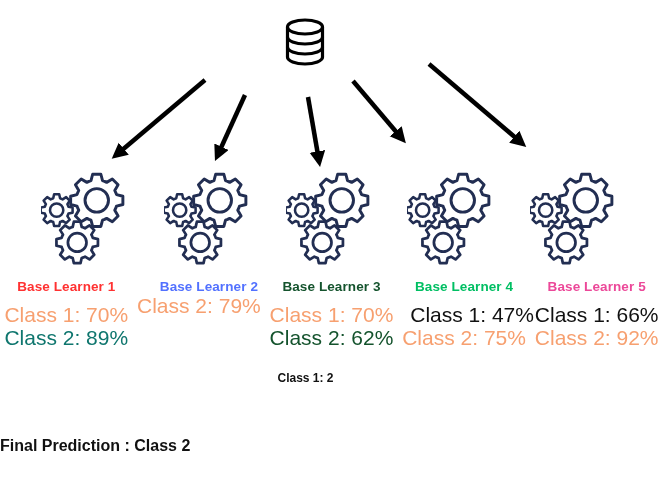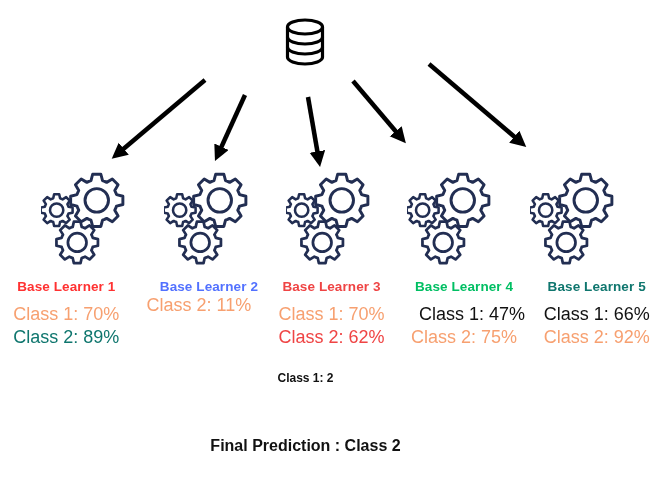--- a/index.html
+++ b/index.html
@@ -13,28 +13,28 @@
   .learners-row{
     position:absolute;left:0;top:169px;width:663px;display:flex;
   }
   .learner{width:20%;display:flex;flex-direction:column;align-items:center;}
   .gear-cluster{width:90px;height:96px;display:block;}
   .learner:nth-child(1) .gear-cluster{transform:translateX(20px);}
   .learner:nth-child(2) .gear-cluster{transform:translateX(10px);}
   .learner:nth-child(4) .gear-cluster{transform:translateX(-12px);}
   .learner:nth-child(5) .gear-cluster{transform:translateX(-22px);}
   .learner-label{margin-top:14px;font-size:13.5px;font-weight:bold;letter-spacing:.1px;white-space:nowrap;}
-  .cls-line{font-size:18px;line-height:23px;white-space:nowrap;color:#111;}
+  .cls-line{font-size:21px;line-height:23px;white-space:nowrap;color:#111;}
   .cls-line.first{margin-top:9px;}
   .summary{
     position:absolute;top:366px;left:0;width:611px;text-align:center;
     font-size:12px;font-weight:bold;color:#111;line-height:24.5px;
   }
   .final-prediction{
-    position:absolute;top:437px;left:0;width:611px;text-align:center;
+    position:absolute;top:437px;left:0;width:611px;text-align:left;
     font-size:16px;font-weight:bold;color:#111;
   }
 </style>
 </head>
 <body>
 
 <div class="canvas">
 
   <svg class="top-art" viewBox="0 0 663 170">
     <defs>
@@ -78,35 +78,35 @@
     <div class="learner">
       <svg class="gear-cluster" viewBox="0 0 92 98">
           <path d="M12.5 29.9L13.4 25.7L18.6 25.7L19.5 29.9L20.8 30.4L22.1 31.0L25.7 28.7L29.3 32.3L27.0 35.9L27.6 37.2L28.1 38.5L32.3 39.4L32.3 44.6L28.1 45.5L27.6 46.8L27.0 48.1L29.3 51.7L25.7 55.3L22.1 53.0L20.8 53.6L19.5 54.1L18.6 58.3L13.4 58.3L12.5 54.1L11.2 53.6L9.9 53.0L6.3 55.3L2.7 51.7L5.0 48.1L4.4 46.8L3.9 45.5L-0.3 44.6L-0.3 39.4L3.9 38.5L4.4 37.2L5.0 35.9L2.7 32.3L6.3 28.7L9.9 31.0L11.2 30.4Z" fill="none" stroke="#222e52" stroke-width="2.6" stroke-linejoin="round"></path>
           <circle cx="16" cy="42" r="6.8" fill="none" stroke="#222e52" stroke-width="2.6"></circle>
           <path d="M51.1 11.8L52.8 5.3L61.2 5.3L62.9 11.8L65.0 12.6L67.1 13.6L72.9 10.2L78.8 16.1L75.4 21.9L76.4 24.0L77.2 26.1L83.7 27.8L83.7 36.2L77.2 37.9L76.4 40.0L75.4 42.1L78.8 47.9L72.9 53.8L67.1 50.4L65.0 51.4L62.9 52.2L61.2 58.7L52.8 58.7L51.1 52.2L49.0 51.4L46.9 50.4L41.1 53.8L35.2 47.9L38.6 42.1L37.6 40.0L36.8 37.9L30.3 36.2L30.3 27.8L36.8 26.1L37.6 24.0L38.6 21.9L35.2 16.1L41.1 10.2L46.9 13.6L49.0 12.6Z" fill="none" stroke="#222e52" stroke-width="3" stroke-linejoin="round"></path>
           <circle cx="57" cy="32" r="12" fill="none" stroke="#222e52" stroke-width="3"></circle>
           <path d="M32.4 59.1L33.6 53.8L40.4 53.8L41.6 59.1L43.4 59.7L45.0 60.5L49.6 57.6L54.4 62.4L51.5 67.0L52.3 68.6L52.9 70.4L58.2 71.6L58.2 78.4L52.9 79.6L52.3 81.4L51.5 83.0L54.4 87.6L49.6 92.4L45.0 89.5L43.4 90.3L41.6 90.9L40.4 96.2L33.6 96.2L32.4 90.9L30.6 90.3L29.0 89.5L24.4 92.4L19.6 87.6L22.5 83.0L21.7 81.4L21.1 79.6L15.8 78.4L15.8 71.6L21.1 70.4L21.7 68.6L22.5 67.0L19.6 62.4L24.4 57.6L29.0 60.5L30.6 59.7Z" fill="none" stroke="#222e52" stroke-width="2.8" stroke-linejoin="round"></path>
           <circle cx="37" cy="75" r="9.5" fill="none" stroke="#222e52" stroke-width="2.8"></circle>
         </svg>
       <div class="learner-label" style="color: rgb(82, 113, 255); padding-left: 20px;">Base Learner 2</div>
-      <div class="cls-line" style="color: rgb(247, 160, 112);">Class 2: 11%</div>
+      <div class="cls-line" style="color: rgb(247, 160, 112);">Class 2: 79%</div>
     </div>
 
     <div class="learner">
       <svg class="gear-cluster" viewBox="0 0 92 98">
           <path d="M12.5 29.9L13.4 25.7L18.6 25.7L19.5 29.9L20.8 30.4L22.1 31.0L25.7 28.7L29.3 32.3L27.0 35.9L27.6 37.2L28.1 38.5L32.3 39.4L32.3 44.6L28.1 45.5L27.6 46.8L27.0 48.1L29.3 51.7L25.7 55.3L22.1 53.0L20.8 53.6L19.5 54.1L18.6 58.3L13.4 58.3L12.5 54.1L11.2 53.6L9.9 53.0L6.3 55.3L2.7 51.7L5.0 48.1L4.4 46.8L3.9 45.5L-0.3 44.6L-0.3 39.4L3.9 38.5L4.4 37.2L5.0 35.9L2.7 32.3L6.3 28.7L9.9 31.0L11.2 30.4Z" fill="none" stroke="#222e52" stroke-width="2.6" stroke-linejoin="round"></path>
           <circle cx="16" cy="42" r="6.8" fill="none" stroke="#222e52" stroke-width="2.6"></circle>
           <path d="M51.1 11.8L52.8 5.3L61.2 5.3L62.9 11.8L65.0 12.6L67.1 13.6L72.9 10.2L78.8 16.1L75.4 21.9L76.4 24.0L77.2 26.1L83.7 27.8L83.7 36.2L77.2 37.9L76.4 40.0L75.4 42.1L78.8 47.9L72.9 53.8L67.1 50.4L65.0 51.4L62.9 52.2L61.2 58.7L52.8 58.7L51.1 52.2L49.0 51.4L46.9 50.4L41.1 53.8L35.2 47.9L38.6 42.1L37.6 40.0L36.8 37.9L30.3 36.2L30.3 27.8L36.8 26.1L37.6 24.0L38.6 21.9L35.2 16.1L41.1 10.2L46.9 13.6L49.0 12.6Z" fill="none" stroke="#222e52" stroke-width="3" stroke-linejoin="round"></path>
           <circle cx="57" cy="32" r="12" fill="none" stroke="#222e52" stroke-width="3"></circle>
           <path d="M32.4 59.1L33.6 53.8L40.4 53.8L41.6 59.1L43.4 59.7L45.0 60.5L49.6 57.6L54.4 62.4L51.5 67.0L52.3 68.6L52.9 70.4L58.2 71.6L58.2 78.4L52.9 79.6L52.3 81.4L51.5 83.0L54.4 87.6L49.6 92.4L45.0 89.5L43.4 90.3L41.6 90.9L40.4 96.2L33.6 96.2L32.4 90.9L30.6 90.3L29.0 89.5L24.4 92.4L19.6 87.6L22.5 83.0L21.7 81.4L21.1 79.6L15.8 78.4L15.8 71.6L21.1 70.4L21.7 68.6L22.5 67.0L19.6 62.4L24.4 57.6L29.0 60.5L30.6 59.7Z" fill="none" stroke="#222e52" stroke-width="2.8" stroke-linejoin="round"></path>
           <circle cx="37" cy="75" r="9.5" fill="none" stroke="#222e52" stroke-width="2.8"></circle>
         </svg>
-      <div class="learner-label" style="color: #ef4444;">Base Learner 3</div>
+      <div class="learner-label" style="color: #14532d;">Base Learner 3</div>
       <div class="cls-line first" style="color: rgb(247, 160, 112);">Class 1: 70%</div>
-      <div class="cls-line" style="color: #ef4444;">Class 2: 62%</div>
+      <div class="cls-line" style="color: #14532d;">Class 2: 62%</div>
     </div>
 
     <div class="learner">
       <svg class="gear-cluster" viewBox="0 0 92 98">
           <path d="M12.5 29.9L13.4 25.7L18.6 25.7L19.5 29.9L20.8 30.4L22.1 31.0L25.7 28.7L29.3 32.3L27.0 35.9L27.6 37.2L28.1 38.5L32.3 39.4L32.3 44.6L28.1 45.5L27.6 46.8L27.0 48.1L29.3 51.7L25.7 55.3L22.1 53.0L20.8 53.6L19.5 54.1L18.6 58.3L13.4 58.3L12.5 54.1L11.2 53.6L9.9 53.0L6.3 55.3L2.7 51.7L5.0 48.1L4.4 46.8L3.9 45.5L-0.3 44.6L-0.3 39.4L3.9 38.5L4.4 37.2L5.0 35.9L2.7 32.3L6.3 28.7L9.9 31.0L11.2 30.4Z" fill="none" stroke="#222e52" stroke-width="2.6" stroke-linejoin="round"></path>
           <circle cx="16" cy="42" r="6.8" fill="none" stroke="#222e52" stroke-width="2.6"></circle>
           <path d="M51.1 11.8L52.8 5.3L61.2 5.3L62.9 11.8L65.0 12.6L67.1 13.6L72.9 10.2L78.8 16.1L75.4 21.9L76.4 24.0L77.2 26.1L83.7 27.8L83.7 36.2L77.2 37.9L76.4 40.0L75.4 42.1L78.8 47.9L72.9 53.8L67.1 50.4L65.0 51.4L62.9 52.2L61.2 58.7L52.8 58.7L51.1 52.2L49.0 51.4L46.9 50.4L41.1 53.8L35.2 47.9L38.6 42.1L37.6 40.0L36.8 37.9L30.3 36.2L30.3 27.8L36.8 26.1L37.6 24.0L38.6 21.9L35.2 16.1L41.1 10.2L46.9 13.6L49.0 12.6Z" fill="none" stroke="#222e52" stroke-width="3" stroke-linejoin="round"></path>
           <circle cx="57" cy="32" r="12" fill="none" stroke="#222e52" stroke-width="3"></circle>
           <path d="M32.4 59.1L33.6 53.8L40.4 53.8L41.6 59.1L43.4 59.7L45.0 60.5L49.6 57.6L54.4 62.4L51.5 67.0L52.3 68.6L52.9 70.4L58.2 71.6L58.2 78.4L52.9 79.6L52.3 81.4L51.5 83.0L54.4 87.6L49.6 92.4L45.0 89.5L43.4 90.3L41.6 90.9L40.4 96.2L33.6 96.2L32.4 90.9L30.6 90.3L29.0 89.5L24.4 92.4L19.6 87.6L22.5 83.0L21.7 81.4L21.1 79.6L15.8 78.4L15.8 71.6L21.1 70.4L21.7 68.6L22.5 67.0L19.6 62.4L24.4 57.6L29.0 60.5L30.6 59.7Z" fill="none" stroke="#222e52" stroke-width="2.8" stroke-linejoin="round"></path>
           <circle cx="37" cy="75" r="9.5" fill="none" stroke="#222e52" stroke-width="2.8"></circle>
@@ -118,21 +118,21 @@
 
     <div class="learner">
       <svg class="gear-cluster" viewBox="0 0 92 98">
           <path d="M12.5 29.9L13.4 25.7L18.6 25.7L19.5 29.9L20.8 30.4L22.1 31.0L25.7 28.7L29.3 32.3L27.0 35.9L27.6 37.2L28.1 38.5L32.3 39.4L32.3 44.6L28.1 45.5L27.6 46.8L27.0 48.1L29.3 51.7L25.7 55.3L22.1 53.0L20.8 53.6L19.5 54.1L18.6 58.3L13.4 58.3L12.5 54.1L11.2 53.6L9.9 53.0L6.3 55.3L2.7 51.7L5.0 48.1L4.4 46.8L3.9 45.5L-0.3 44.6L-0.3 39.4L3.9 38.5L4.4 37.2L5.0 35.9L2.7 32.3L6.3 28.7L9.9 31.0L11.2 30.4Z" fill="none" stroke="#222e52" stroke-width="2.6" stroke-linejoin="round"></path>
           <circle cx="16" cy="42" r="6.8" fill="none" stroke="#222e52" stroke-width="2.6"></circle>
           <path d="M51.1 11.8L52.8 5.3L61.2 5.3L62.9 11.8L65.0 12.6L67.1 13.6L72.9 10.2L78.8 16.1L75.4 21.9L76.4 24.0L77.2 26.1L83.7 27.8L83.7 36.2L77.2 37.9L76.4 40.0L75.4 42.1L78.8 47.9L72.9 53.8L67.1 50.4L65.0 51.4L62.9 52.2L61.2 58.7L52.8 58.7L51.1 52.2L49.0 51.4L46.9 50.4L41.1 53.8L35.2 47.9L38.6 42.1L37.6 40.0L36.8 37.9L30.3 36.2L30.3 27.8L36.8 26.1L37.6 24.0L38.6 21.9L35.2 16.1L41.1 10.2L46.9 13.6L49.0 12.6Z" fill="none" stroke="#222e52" stroke-width="3" stroke-linejoin="round"></path>
           <circle cx="57" cy="32" r="12" fill="none" stroke="#222e52" stroke-width="3"></circle>
           <path d="M32.4 59.1L33.6 53.8L40.4 53.8L41.6 59.1L43.4 59.7L45.0 60.5L49.6 57.6L54.4 62.4L51.5 67.0L52.3 68.6L52.9 70.4L58.2 71.6L58.2 78.4L52.9 79.6L52.3 81.4L51.5 83.0L54.4 87.6L49.6 92.4L45.0 89.5L43.4 90.3L41.6 90.9L40.4 96.2L33.6 96.2L32.4 90.9L30.6 90.3L29.0 89.5L24.4 92.4L19.6 87.6L22.5 83.0L21.7 81.4L21.1 79.6L15.8 78.4L15.8 71.6L21.1 70.4L21.7 68.6L22.5 67.0L19.6 62.4L24.4 57.6L29.0 60.5L30.6 59.7Z" fill="none" stroke="#222e52" stroke-width="2.8" stroke-linejoin="round"></path>
           <circle cx="37" cy="75" r="9.5" fill="none" stroke="#222e52" stroke-width="2.8"></circle>
         </svg>
-      <div class="learner-label" style="color: #0f766e;">Base Learner 5</div>
+      <div class="learner-label" style="color: #ec4899;">Base Learner 5</div>
       <div class="cls-line first" style="color: rgb(17, 17, 17);">Class 1: 66%</div>
       <div class="cls-line" style="color: rgb(247, 160, 112);">Class 2: 92%</div>
     </div>
 
   </div>
 
   <div class="summary">
     <div>Class 1: 2</div>
   </div>
 

